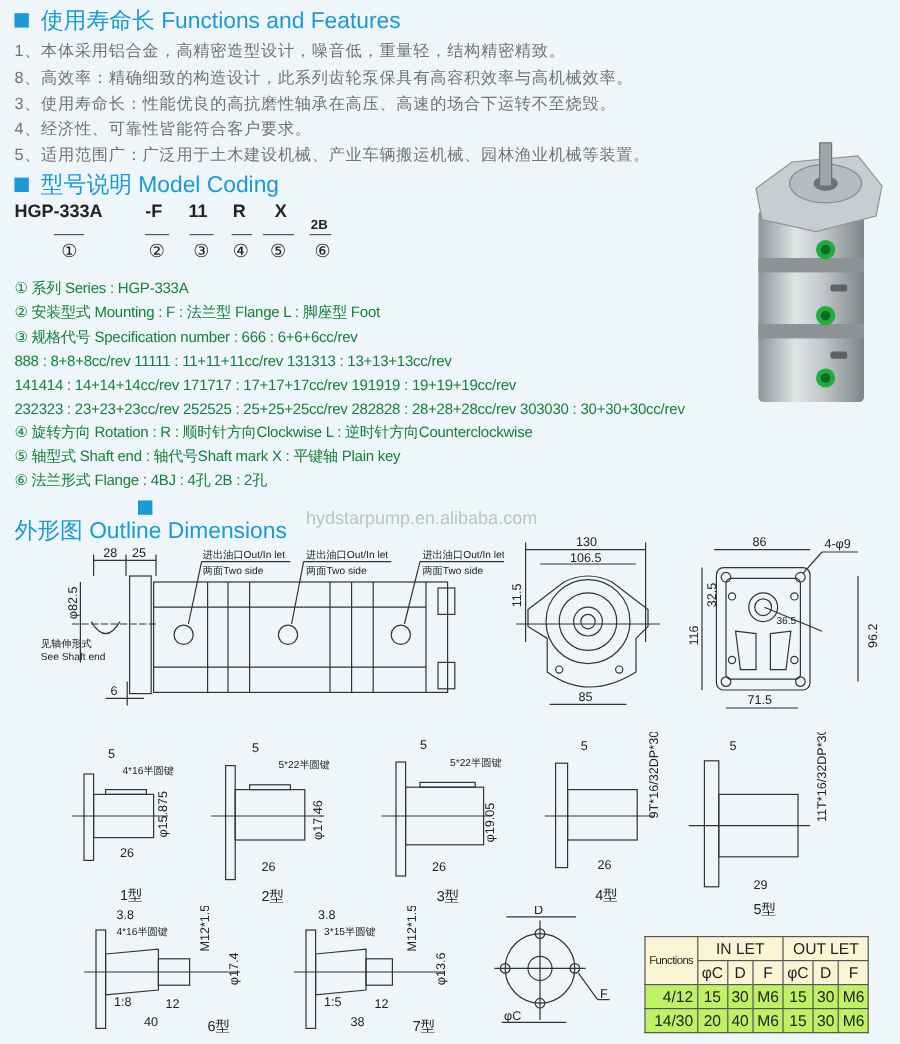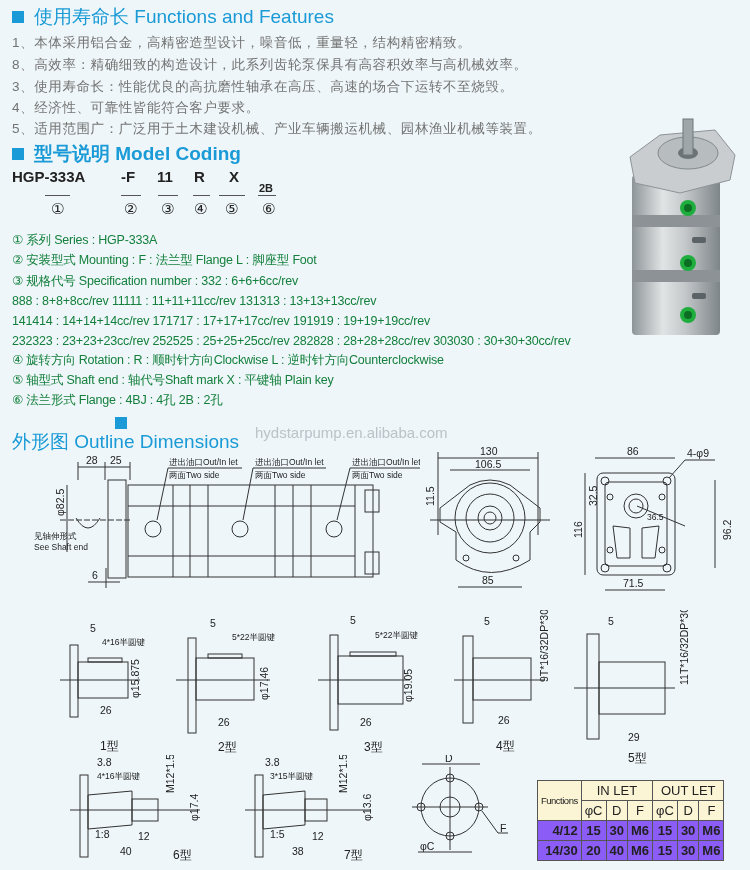--- a/index.html
+++ b/index.html
@@ -12,37 +12,37 @@
   .code-part{position:absolute;top:0;white-space:nowrap;}
   .code-ul{position:absolute;top:195px;height:1px;background:#555;}
   .code-num{position:absolute;top:200px;font-size:15px;color:#222;}
   .spec{position:absolute;left:12px;font-size:12.5px;color:#15803d;white-space:nowrap;letter-spacing:-0.2px;}
   .dl{font-family:"Liberation Sans",sans-serif;font-size:10.5px;fill:#222;}
   .dls{font-family:"Liberation Sans",sans-serif;font-size:8.5px;fill:#222;}
   .watermark{position:absolute;left:255px;top:424px;font-size:15px;color:#b9c3c8;}
   table.cap{position:absolute;left:537px;top:780px;border-collapse:collapse;font-size:13px;}
   table.cap td{border:1px solid #555;text-align:center;padding:0 3px;height:19px;color:#222;}
   table.cap tr.hdr td{background:#fbf5d6;}
-  table.cap tr.body td{background:#8b5cf6;font-weight:bold;}
+  table.cap tr.body td{background:#bef264;}
   table.cap td.capcell{font-size:9.5px;letter-spacing:-0.5px;}
 </style>
 </head>
 <body>
 
 <div class="sec-title" style="top:4px;">
   <span class="sq"></span>
   <span>使用寿命长 Functions and Features</span>
 </div>
 <div class="feat" style="top:34px;">1、本体采用铝合金，高精密造型设计，噪音低，重量轻，结构精密精致。</div>
 <div class="feat" style="top:56px;">8、高效率：精确细致的构造设计，此系列齿轮泵保具有高容积效率与高机械效率。</div>
 <div class="feat" style="top:78px;">3、使用寿命长：性能优良的高抗磨性轴承在高压、高速的场合下运转不至烧毁。</div>
 <div class="feat" style="top:99px;">4、经济性、可靠性皆能符合客户要求。</div>
 <div class="feat" style="top:120px;">5、适用范围广：广泛用于土木建设机械、产业车辆搬运机械、园林渔业机械等装置。</div>
 
-<div class="sec-title" style="top:141px;font-weight:bold;">
+<div class="sec-title" style="top:141px;">
   <span class="sq"></span>
   <span>型号说明 Model Coding</span>
 </div>
 
 <div>
   <span class="abs code-part" style="left:12px;top:168px;font-size:15px;font-weight:bold;">HGP-333A</span>
   <span class="abs code-part" style="left:121px;top:168px;font-size:15px;font-weight:bold;">-F</span>
   <span class="abs code-part" style="left:157px;top:168px;font-size:15px;font-weight:bold;">11</span>
   <span class="abs code-part" style="left:194px;top:168px;font-size:15px;font-weight:bold;">R</span>
   <span class="abs code-part" style="left:229px;top:168px;font-size:15px;font-weight:bold;">X</span>
@@ -58,21 +58,21 @@
   <span class="code-num" style="left:51px;">①</span>
   <span class="code-num" style="left:124px;">②</span>
   <span class="code-num" style="left:161px;">③</span>
   <span class="code-num" style="left:194px;">④</span>
   <span class="code-num" style="left:225px;">⑤</span>
   <span class="code-num" style="left:262px;">⑥</span>
 </div>
 
 <div class="spec" style="top:232px;">① 系列 Series : HGP-333A</div>
 <div class="spec" style="top:252px;">② 安装型式 Mounting : F : 法兰型 Flange    L : 脚座型 Foot</div>
-<div class="spec" style="top:273px;">③ 规格代号 Specification number : 332 : 6+6+6cc/rev</div>
+<div class="spec" style="top:273px;">③ 规格代号 Specification number : 666 : 6+6+6cc/rev</div>
 <div class="spec" style="top:294px;">888 : 8+8+8cc/rev    11111 : 11+11+11cc/rev    131313 : 13+13+13cc/rev</div>
 <div class="spec" style="top:314px;">141414 : 14+14+14cc/rev   171717 : 17+17+17cc/rev   191919 : 19+19+19cc/rev</div>
 <div class="spec" style="top:334px;">232323 : 23+23+23cc/rev   252525 : 25+25+25cc/rev   282828 : 28+28+28cc/rev   303030 : 30+30+30cc/rev</div>
 <div class="spec" style="top:352px;">④ 旋转方向 Rotation : R : 顺时针方向Clockwise    L : 逆时针方向Counterclockwise</div>
 <div class="spec" style="top:372px;text-align:right;">⑤ 轴型式 Shaft end : 轴代号Shaft mark    X : 平键轴 Plain key</div>
 <div class="spec" style="top:392px;">⑥ 法兰形式 Flange : 4BJ : 4孔    2B : 2孔</div>
 
 <svg class="abs" style="left:620px;top:115px;" width="130" height="235" viewBox="0 0 130 235">
   <defs>
     <linearGradient id="gbody" x1="0" x2="1" y1="0" y2="0">

